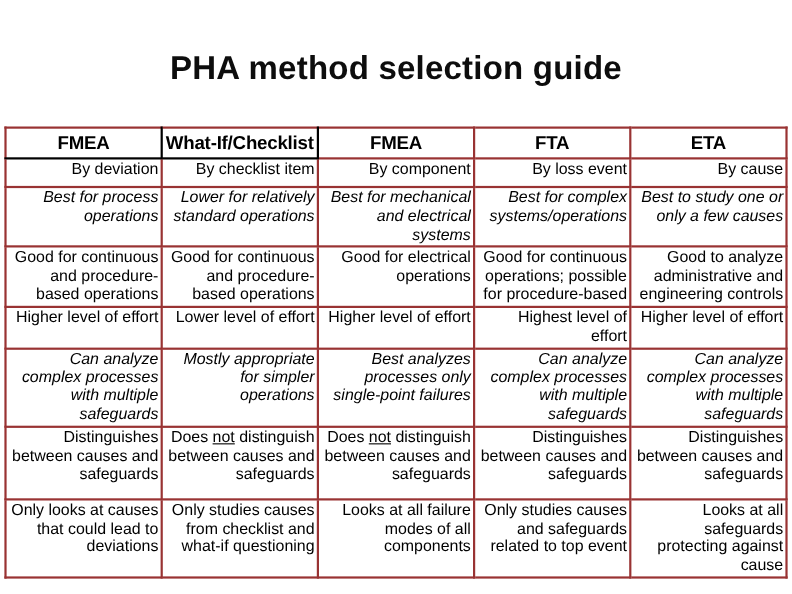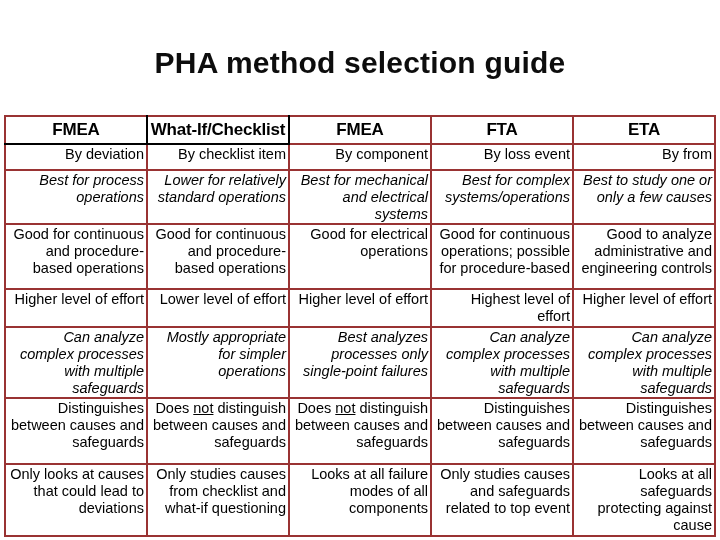--- a/index.html
+++ b/index.html
@@ -59,21 +59,21 @@
     line-height: 1.16;
     vertical-align: top;
     padding: 1px 2px 1px 4px;
   }
   table.pha tr.italic td {
     font-style: italic;
   }
   table.pha thead tr      { height: 28px; }
   table.pha tbody tr:nth-child(1) { height: 26px; }
   table.pha tbody tr:nth-child(2) { height: 50px; }
-  table.pha tbody tr:nth-child(3) { height: 65px; margin-left: 28px; }
+  table.pha tbody tr:nth-child(3) { height: 54px; margin-left: 28px; }
   table.pha tbody tr:nth-child(4) { height: 28px; padding-left: 20px; }
   table.pha tbody tr:nth-child(5) { height: 61px; }
   table.pha tbody tr:nth-child(6) { height: 66px; border-radius: 25px; }
   table.pha tbody tr:nth-child(7) { height: 63px; }
   table.pha td u {
     text-decoration: underline;
   }
 </style>
 </head>
 <body>
@@ -90,21 +90,21 @@
           <th>FTA</th>
           <th>ETA</th>
         </tr>
     </thead>
     <tbody>
         <tr>
           <td>By deviation</td>
           <td>By checklist item</td>
           <td>By component</td>
           <td>By loss event</td>
-          <td>By from</td>
+          <td>By cause</td>
         </tr>
         <tr class="italic">
           <td>Best for process operations</td>
           <td>Lower for relatively standard operations</td>
           <td>Best for mechanical and electrical systems</td>
           <td>Best for complex systems/operations</td>
           <td>Best to study one or only a few causes</td>
         </tr>
         <tr>
           <td>Good for continuous and procedure-based operations</td>

